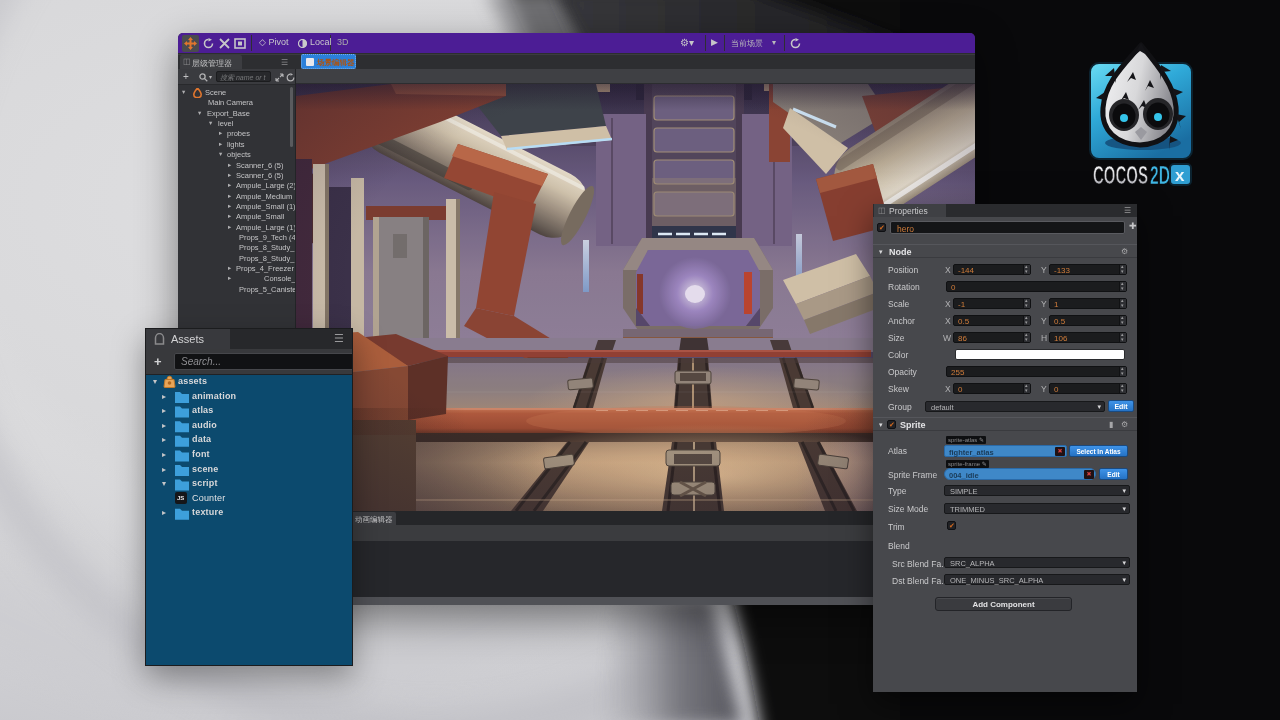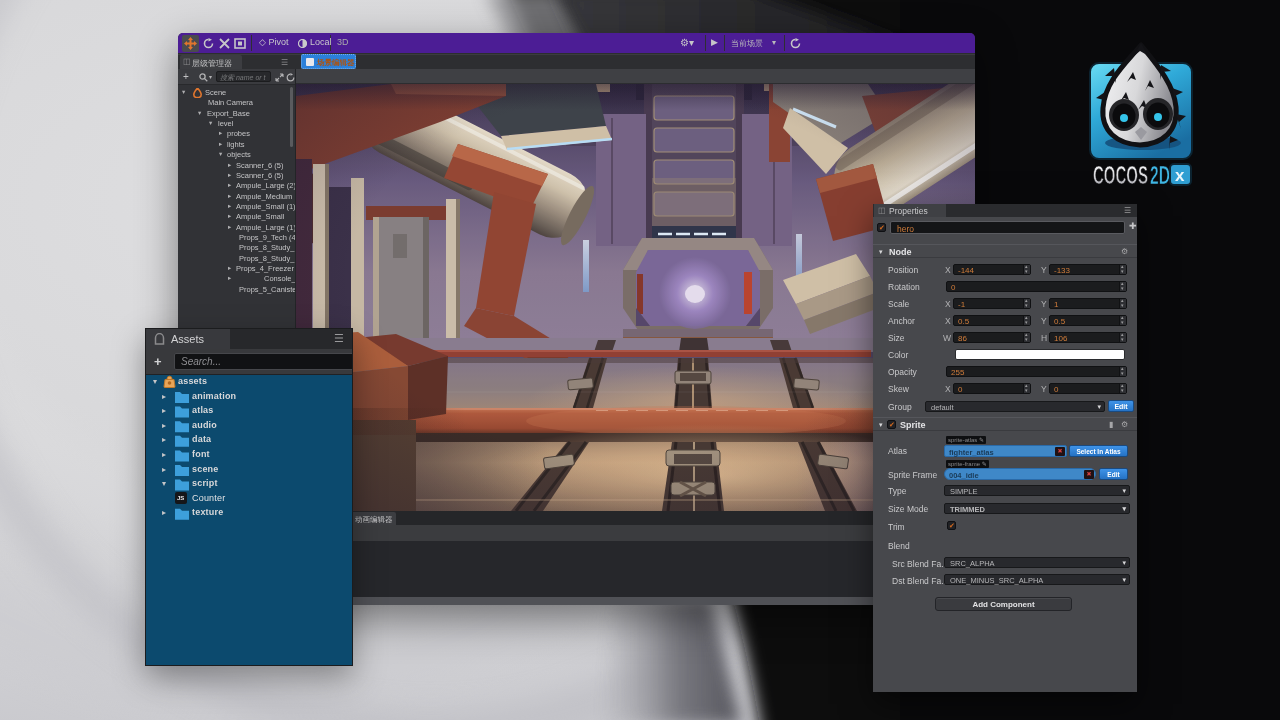--- a/index.html
+++ b/index.html
@@ -702,21 +702,21 @@
     <span class="abs" style="left:4px;top:1.5px;font-size:7.5px;color:#1a3a56;font-weight:bold;">004_idle</span>
     <span class="abs" style="right:1px;top:1px;width:10px;height:9px;background:#201214;border-radius:1px;color:#d04040;font-size:6px;text-align:center;line-height:9px;">✖</span>
   </div>
   <div class="bluebtn" style="left:226px;top:264px;width:29px;font-size:6.5px;line-height:12px;">Edit</div>
   <span class="plbl" style="left:15px;top:282px;">Type</span>
   <div class="pdrop" style="left:71px;top:281px;width:186px;">
         <span class="v">SIMPLE</span>
         <span class="c">▾</span>
       </div>
   <span class="plbl" style="left:15px;top:300px;">Size Mode</span>
-  <div class="pdrop" style="left:71px;top:299px;width:186px;font-weight:bold;">
+  <div class="pdrop" style="left:71px;top:299px;width:186px;">
         <span class="v">TRIMMED</span>
         <span class="c">▾</span>
       </div>
   <span class="plbl" style="left:15px;top:318px;">Trim</span>
   <div class="okbox" style="left:74px;top:317px;"></div>
   <span class="plbl" style="left:15px;top:337px;">Blend</span>
   <span class="plbl" style="left:19px;top:355px;">Src Blend Fa...</span>
   <div class="pdrop" style="left:71px;top:353px;width:186px;">
         <span class="v">SRC_ALPHA</span>
         <span class="c">▾</span>

